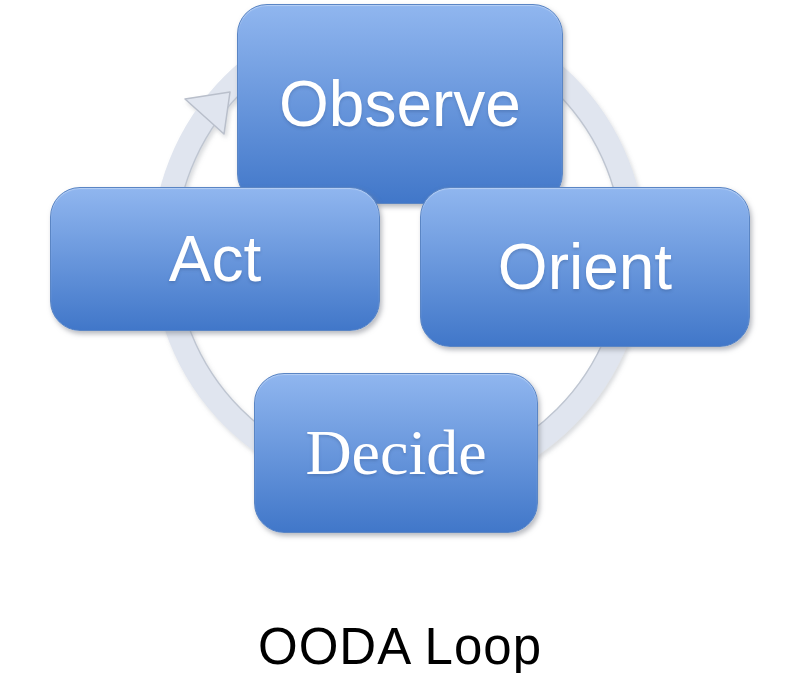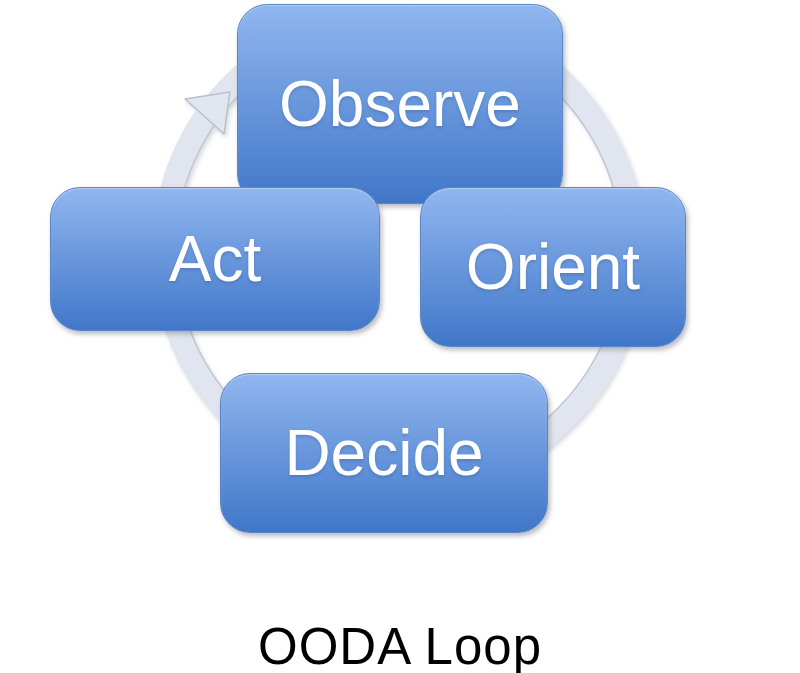--- a/index.html
+++ b/index.html
@@ -61,22 +61,22 @@
   }
   .node-label {
     color: var(--box-text);
     font-size: 64px;
     line-height: 1;
     text-shadow: 0 2px 3px rgba(50, 80, 130, 0.30);
     white-space: nowrap;
   }
   .pos-observe { left: 237px; top: 4px;   width: 326px; height: 200px; }
   .pos-act     { left: 50px;  top: 187px; width: 330px; height: 144px; }
-  .pos-orient  { left: 420px; top: 187px; width: 266px; height: 160px; }
-  .pos-decide  { left: 220px; top: 373px; width: 328px; height: 160px; }
+  .pos-orient  { left: 420px; top: 187px; width: 330px; height: 160px; }
+  .pos-decide  { left: 254px; top: 373px; width: 284px; height: 160px; font-family: Liberation Serif, serif; }
   .diagram-title {
     position: absolute;
     z-index: 3;
     left: 0; right: 0;
     top: 590px;
     height: 72px;
     display: flex;
     align-items: center;
     justify-content: center;
     color: var(--title-text);

